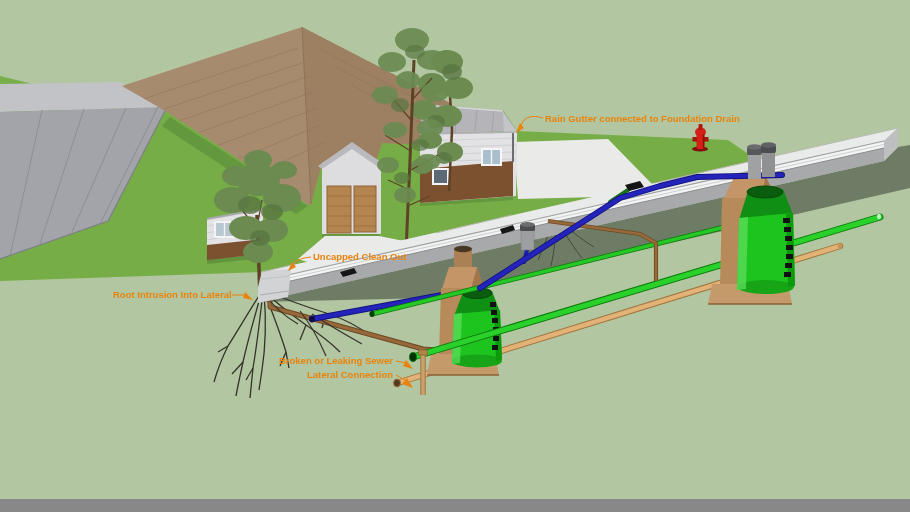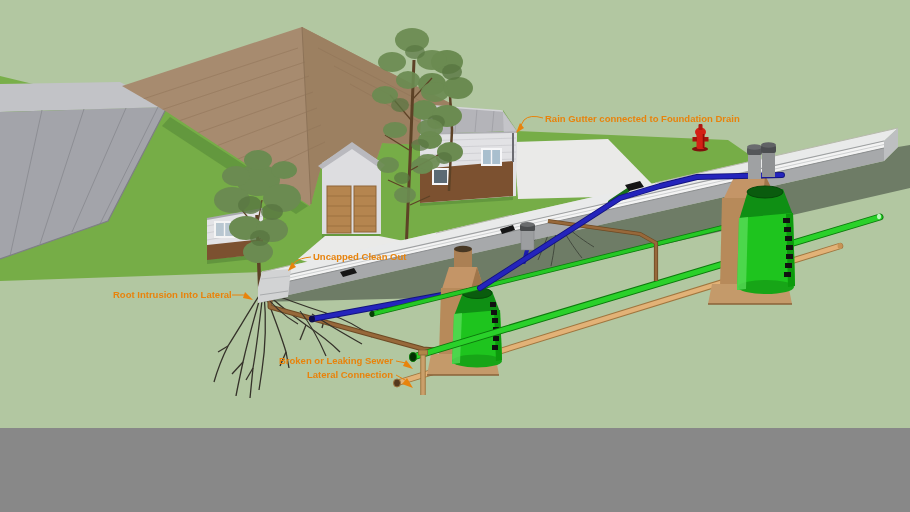--- a/index.html
+++ b/index.html
@@ -1,16 +1,16 @@
 <!DOCTYPE html>
 <html><head>
 <meta charset="utf-8">
 <style>
   html,body{margin:0;padding:0;background:#888;}
-  .viewport{position:relative;width:910px;height:428px;overflow:hidden;font-family:"Liberation Sans",sans-serif;}
+  .viewport{position:relative;width:910px;height:499px;overflow:hidden;font-family:"Liberation Sans",sans-serif;}
   .viewport svg{position:absolute;left:0;top:0;}
   text.anno{font-family:"Liberation Sans",sans-serif;font-weight:bold;font-size:9.5px;}
 </style>
 </head>
 <body>
 
 <div class="viewport">
 <svg width="910" height="512" viewBox="0 0 910 512">
 
   <rect x="0" y="0" width="910" height="512" fill="#b2c7a1"></rect>

